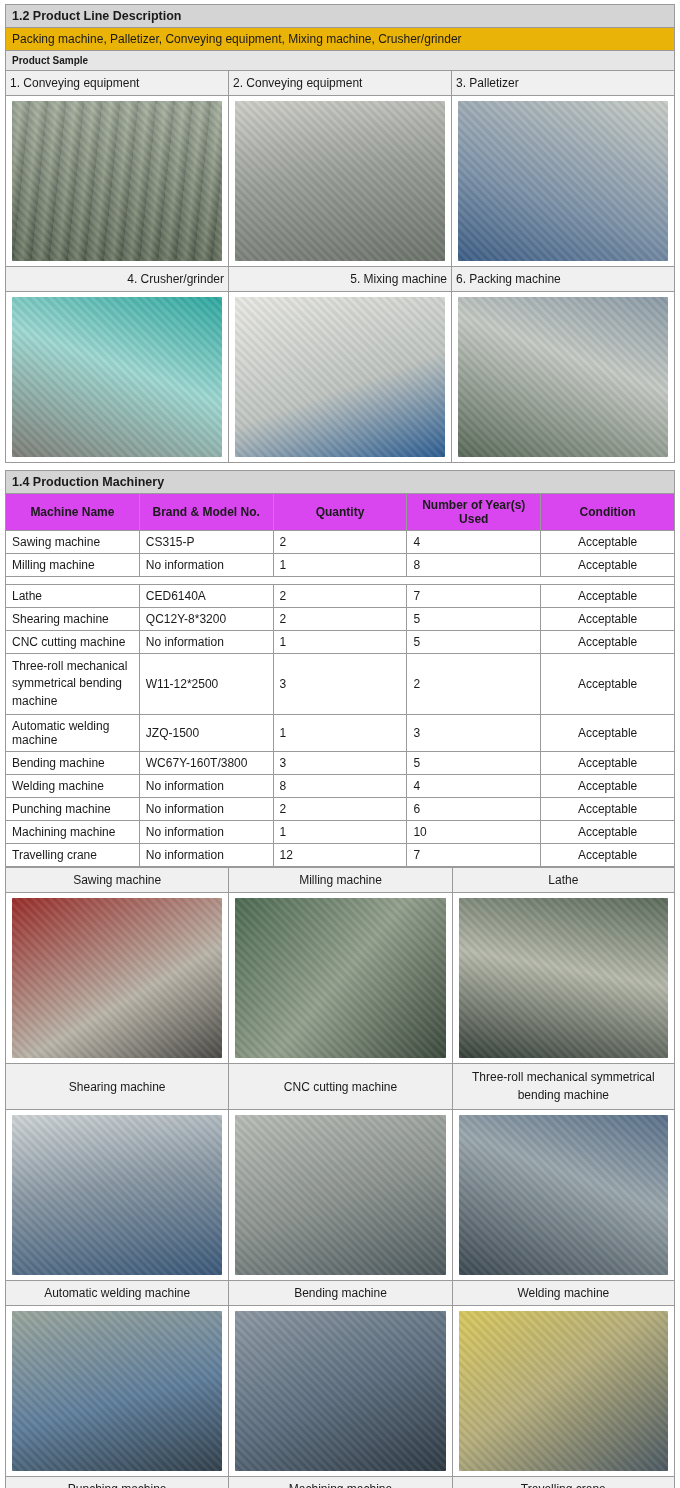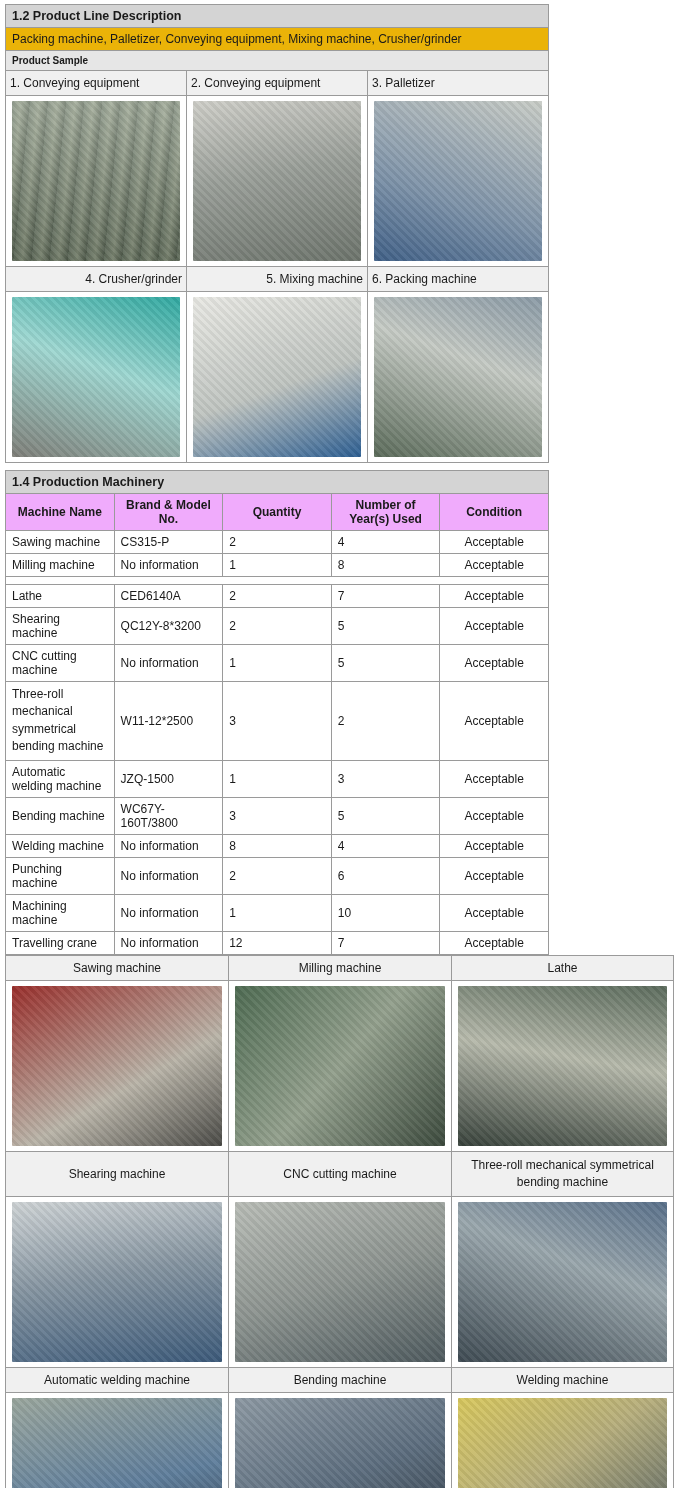--- a/index.html
+++ b/index.html
@@ -14,21 +14,21 @@
     color: #1a1a1a;
     -webkit-font-smoothing: antialiased;
   }
   .page {
     width: 680px;
     box-sizing: border-box;
     padding: 4px 5px 8px 5px;
   }
   table {
     border-collapse: collapse;
-    width: 544px;
+    width: 670px;
     table-layout: fixed;
   }
   td, th {
     border: 1px solid #9a9a9a;
     padding: 4px 6px;
     vertical-align: middle;
     font-weight: normal;
     font-size: 12px;
     box-sizing: border-box;
   }
@@ -146,21 +146,21 @@
   }
   .ph-noise::after {
     content: "";
     position: absolute;
     inset: 0;
     background:
       repeating-linear-gradient(45deg, rgba(255,255,255,0.05) 0 3px, rgba(0,0,0,0.05) 3px 6px);
     pointer-events: none;
   }
   .mach-table th {
-    background: #f0abfc;
+    background: #d946ef;
     text-align: center;
     font-weight: bold;
     margin-left: 9px;
   }
   .mach-table td.name { text-align: left; }
   .mach-table td.mid { text-align: left; }
   .mach-table td.cond { text-align: center; }
   .two-line { line-height: 1.45; }
 </style>
 </head>

